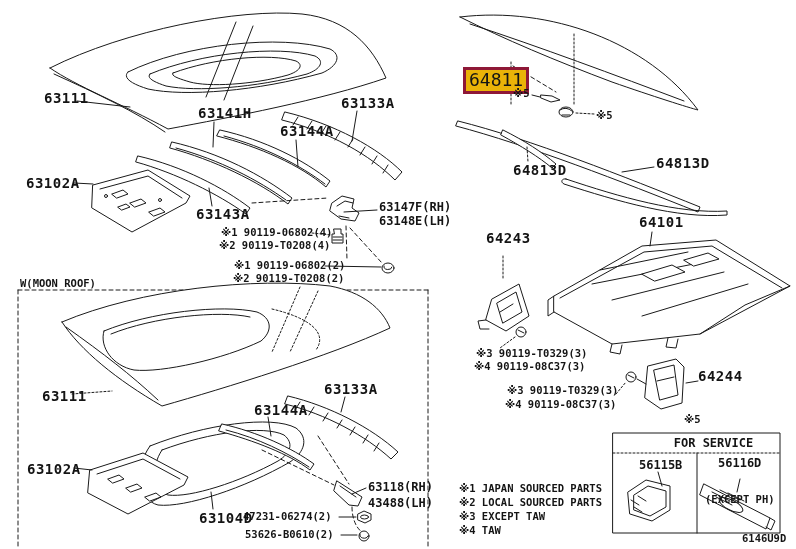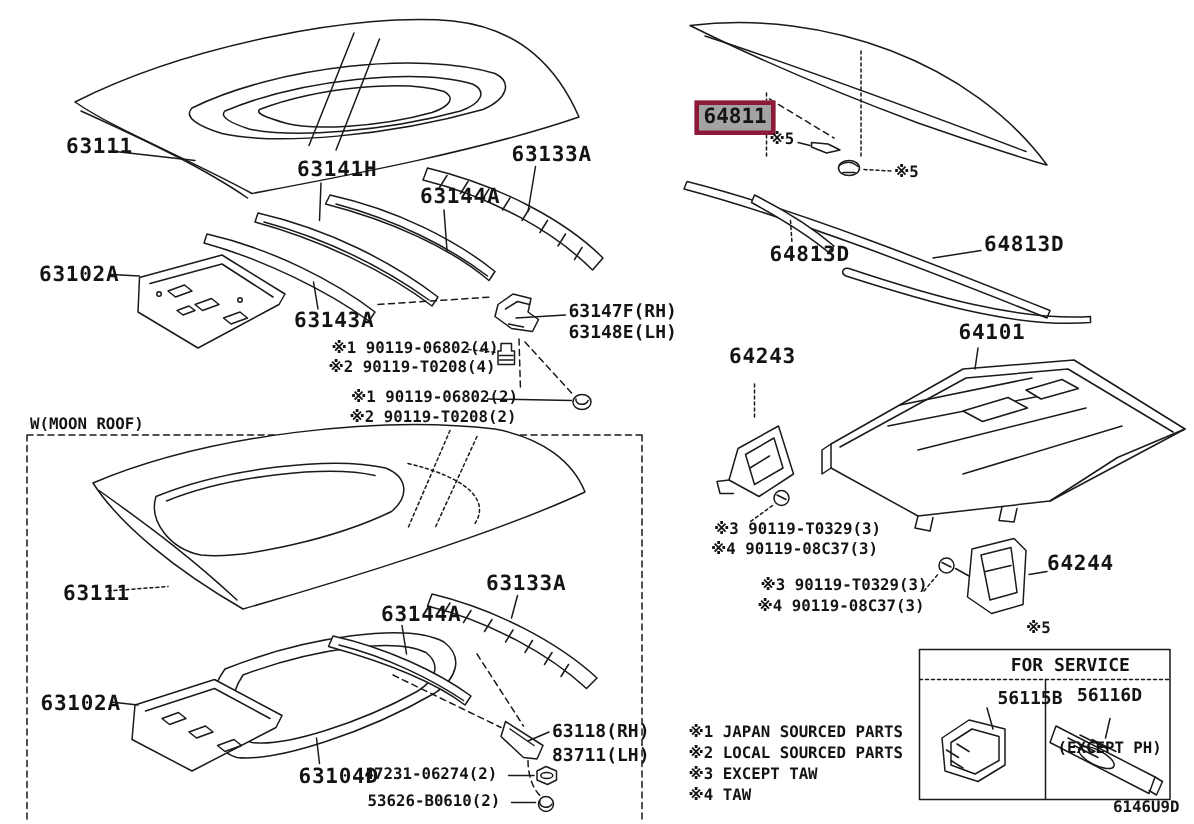--- a/index.html
+++ b/index.html
@@ -6,22 +6,22 @@
   .stage{position:relative;width:796px;height:549px;background:#ffffff;overflow:hidden;
          font-family:"DejaVu Sans Mono","DejaVu Sans",monospace;color:#141414;}
   svg{position:absolute;left:0;top:0;}
   svg *{stroke:#1a1a1a;fill:none;stroke-width:1;stroke-linejoin:round;stroke-linecap:round;}
   svg .f{fill:#ffffff;}
   svg .d{stroke-dasharray:4 3;}
   svg .o{stroke-dasharray:2 2;}
   .lb{position:absolute;white-space:pre;font-weight:bold;font-size:14px;letter-spacing:.5px;line-height:1;}
   .md{font-size:12px;letter-spacing:0;}
   .sm{font-size:10.5px;letter-spacing:0;}
-  .hl-box{position:absolute;left:463px;top:67px;border:3px solid #8E1837;background:#a3a3a3;
-          padding:1px 3px 2px 3px;font-weight:bold;font-size:14px;line-height:1;}
+  .hl-box{position:absolute;left:463px;top:67px;border:3px solid #8E1837;background:#eab308;
+          padding:1px 3px 2px 3px;font-weight:normal;font-size:18px;line-height:1;}
   .tbl-h{position:absolute;left:613px;top:437px;width:201px;text-align:center;
          font-weight:bold;font-size:12px;line-height:1;}
 </style>
 </head>
 <body>
 
 <div class="stage">
 
 <svg width="796" height="549" viewBox="0 0 796 549">
 
@@ -170,21 +170,21 @@
 <div class="lb sm" style="left:234px;top:260px">※1 90119-06802(2)</div>
 <div class="lb sm" style="left:233px;top:273px">※2 90119-T0208(2)</div>
 
 <div class="lb sm" style="left:20px;top:278px">W(MOON ROOF)</div>
 <div class="lb" style="left:42px;top:389px">63111</div>
 <div class="lb" style="left:324px;top:382px">63133A</div>
 <div class="lb" style="left:254px;top:403px">63144A</div>
 <div class="lb" style="left:27px;top:462px">63102A</div>
 <div class="lb" style="left:199px;top:511px">63104D</div>
 <div class="lb md" style="left:368px;top:481px">63118(RH)</div>
-<div class="lb md" style="left:368px;top:497px">83711(LH)</div>
+<div class="lb md" style="left:368px;top:497px">43488(LH)</div>
 <div class="lb sm" style="left:243px;top:511px">47231-06274(2)</div>
 <div class="lb sm" style="left:245px;top:529px">53626-B0610(2)</div>
 
 <div class="hl-box">
   <span>64811</span>
 </div>
 <div class="lb sm" style="left:513px;top:88px">※5</div>
 <div class="lb sm" style="left:596px;top:110px">※5</div>
 <div class="lb" style="left:513px;top:163px">64813D</div>
 <div class="lb" style="left:656px;top:156px">64813D</div>
@@ -192,21 +192,21 @@
 <div class="lb" style="left:639px;top:215px">64101</div>
 <div class="lb" style="left:486px;top:231px">64243</div>
 <div class="lb" style="left:698px;top:369px">64244</div>
 <div class="lb sm" style="left:476px;top:348px">※3 90119-T0329(3)</div>
 <div class="lb sm" style="left:474px;top:361px">※4 90119-08C37(3)</div>
 <div class="lb sm" style="left:507px;top:385px">※3 90119-T0329(3)</div>
 <div class="lb sm" style="left:505px;top:399px">※4 90119-08C37(3)</div>
 <div class="lb sm" style="left:684px;top:414px">※5</div>
 
 <div class="tbl-h">FOR SERVICE</div>
-<div class="lb md" style="left:665px;top:459px">56115B</div>
+<div class="lb md" style="left:639px;top:459px">56115B</div>
 <div class="lb md" style="left:718px;top:457px">56116D</div>
 <div class="lb sm" style="left:705px;top:494px">(EXCEPT PH)</div>
 
 <div class="lb sm" style="left:459px;top:483px">※1 JAPAN SOURCED PARTS</div>
 <div class="lb sm" style="left:459px;top:497px">※2 LOCAL SOURCED PARTS</div>
 <div class="lb sm" style="left:459px;top:511px">※3 EXCEPT TAW</div>
 <div class="lb sm" style="left:459px;top:525px">※4 TAW</div>
 
 <div class="lb sm" style="left:742px;top:533px">6146U9D</div>
 

